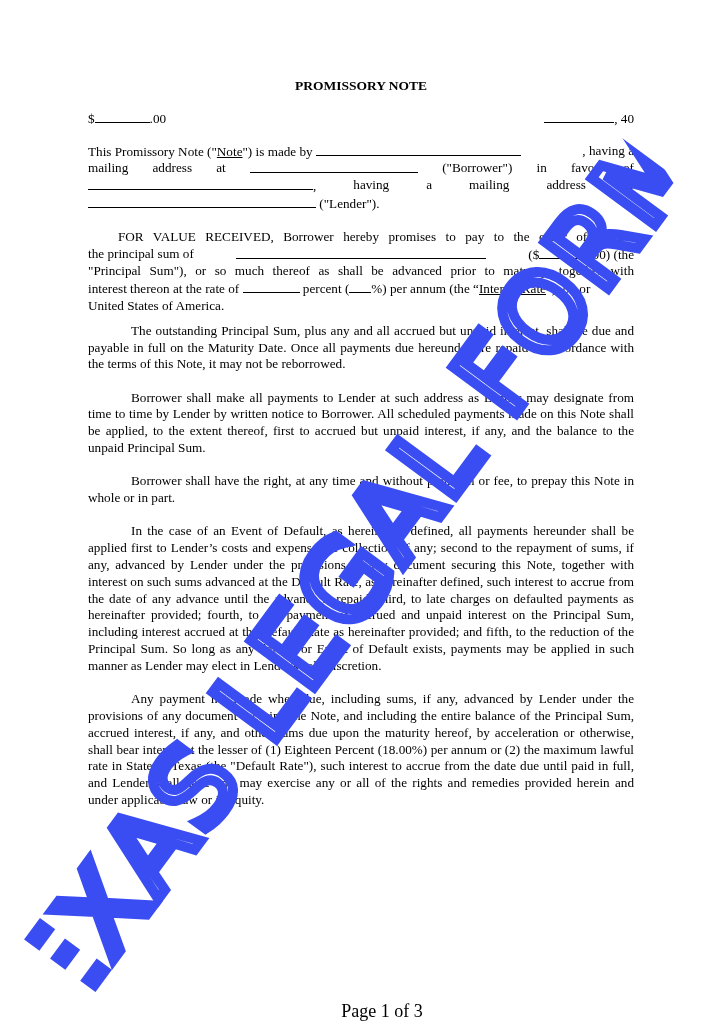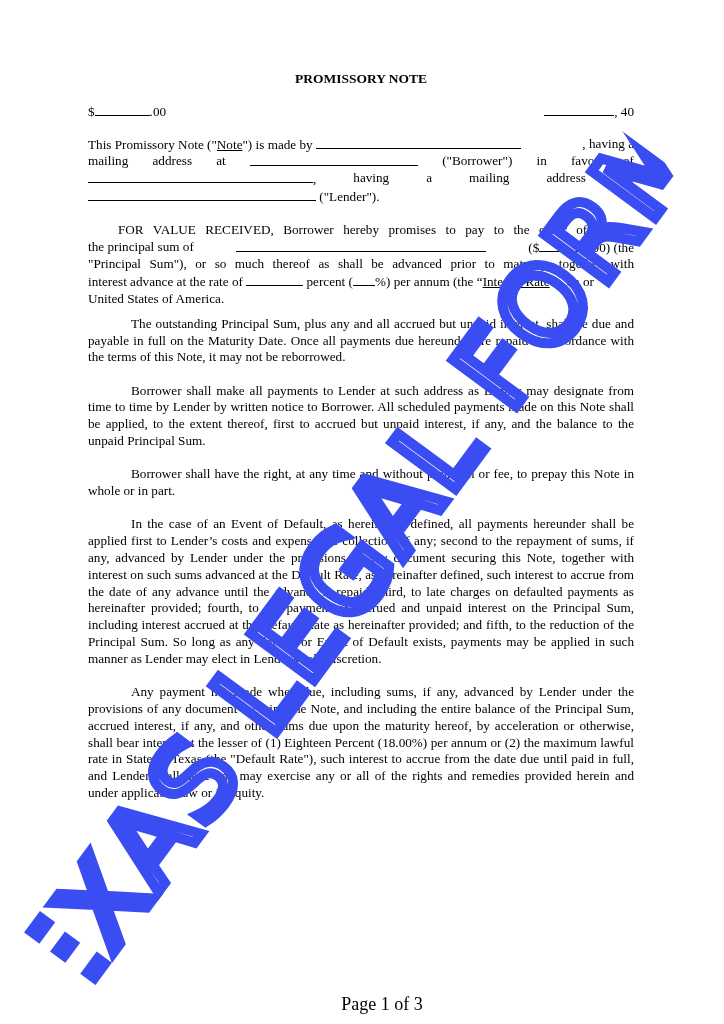--- a/index.html
+++ b/index.html
@@ -1,18 +1,18 @@
 <!DOCTYPE html>
 <html><head>
 <meta charset="utf-8">
 <style>
   html, body { margin:0; padding:0; background:#ffffff; }
   body { width:724px; height:1024px; position:relative; overflow:hidden;
          font-family:"Liberation Serif", "DejaVu Serif", serif; color:#000; }
-  .page { position:absolute; left:0; top:1px; width:724px; height:812px; }
+  .page { position:absolute; left:0; top:8px; width:724px; height:812px; }
   .content { position:absolute; left:88px; top:70px; width:546px; font-size:13.2px; line-height:16.8px; }
   .title { text-align:center; font-weight:bold; font-size:13.5px; margin:0 0 15px 0; }
   .row-top { display:flex; justify-content:space-between; margin-bottom:15px;align-items:flex-end; }
   p { margin:0 0 16.5px 0; text-align:justify; }
   .ind { text-indent:43px; }
   .blank { display:inline-block; border-bottom:1px solid #000; height:12px; vertical-align:baseline; }
   .u { text-decoration:underline; }
   .sub { margin-left:45px; text-align:justify; }
   .footer { position:absolute; top:993px; left:0; width:724px; text-align:center; font-size:18px;margin-left:20px; }
   .just-line { display:flex; justify-content:space-between; }
@@ -63,21 +63,21 @@
       <div class="just-line" style="padding-left:30px">
           <span style="width:100%;text-align:justify;text-align-last:justify;display:block">FOR VALUE RECEIVED, Borrower hereby promises to pay to the order of Lender</span>
         </div>
       <div class="just-line">
         <span>the principal sum of</span>
         <span class="blank" style="width:250px"></span>
         <span><span>($</span><span class="blank" style="width:50px"></span><span>.00) (the</span></span>
       </div>
       <div style="text-align:justify;text-align-last:justify">"Principal Sum"), or so much thereof as shall be advanced prior to maturity, together with</div>
       <div class="just-line">
-        <span><span>interest advance at the rate of</span> <span class="blank" style="width:57px"></span> <span>percent (</span><span class="blank" style="width:22px"></span><span>%) per annum (the “</span><span class="u">Interest Rate</span><span>”), on or</span></span>
+        <span><span>interest thereon at the rate of</span> <span class="blank" style="width:57px"></span> <span>percent (</span><span class="blank" style="width:22px"></span><span>%) per annum (the “</span><span class="u">Interest Rate</span><span>”), on or</span></span>
       </div>
       <div>United States of America.</div>
     </div>
 
     <p class="ind">The outstanding Principal Sum, plus any and all accrued but unpaid interest, shall be due and payable in full on the Maturity Date. Once all payments due hereunder are repaid in accordance with the terms of this Note, it may not be reborrowed.</p>
     <p class="ind">Borrower shall make all payments to Lender at such address as Lender may designate from time to time by Lender by written notice to Borrower. All scheduled payments made on this Note shall be applied, to the extent thereof, first to accrued but unpaid interest, if any, and the balance to the unpaid Principal Sum.</p>
     <p class="ind">Borrower shall have the right, at any time and without premium or fee, to prepay this Note in whole or in part.</p>
     <p class="ind">In the case of an Event of Default, as hereinafter defined, all payments hereunder shall be applied first to Lender’s costs and expenses of collection, if any; second to the repayment of sums, if any, advanced by Lender under the provisions of any document securing this Note, together with interest on such sums advanced at the Default Rate, as hereinafter defined, such interest to accrue from the date of any advance until the advance is repaid; third, to late charges on defaulted payments as hereinafter provided; fourth, to the payment of accrued and unpaid interest on the Principal Sum, including interest accrued at the Default Rate as hereinafter provided; and fifth, to the reduction of the Principal Sum. So long as any default or Event of Default exists, payments may be applied in such manner as Lender may elect in Lender's sole discretion.</p>
     <p class="ind">Any payment not made when due, including sums, if any, advanced by Lender under the provisions of any document securing the Note, and including the entire balance of the Principal Sum, accrued interest, if any, and other sums due upon the maturity hereof, by acceleration or otherwise, shall bear interest at the lesser of (1) Eighteen Percent (18.00%) per annum or (2) the maximum lawful rate in State of Texas (the "Default Rate"), such interest to accrue from the date due until paid in full, and Lender shall have and may exercise any or all of the rights and remedies provided herein and under applicable law or in equity.</p>
 

